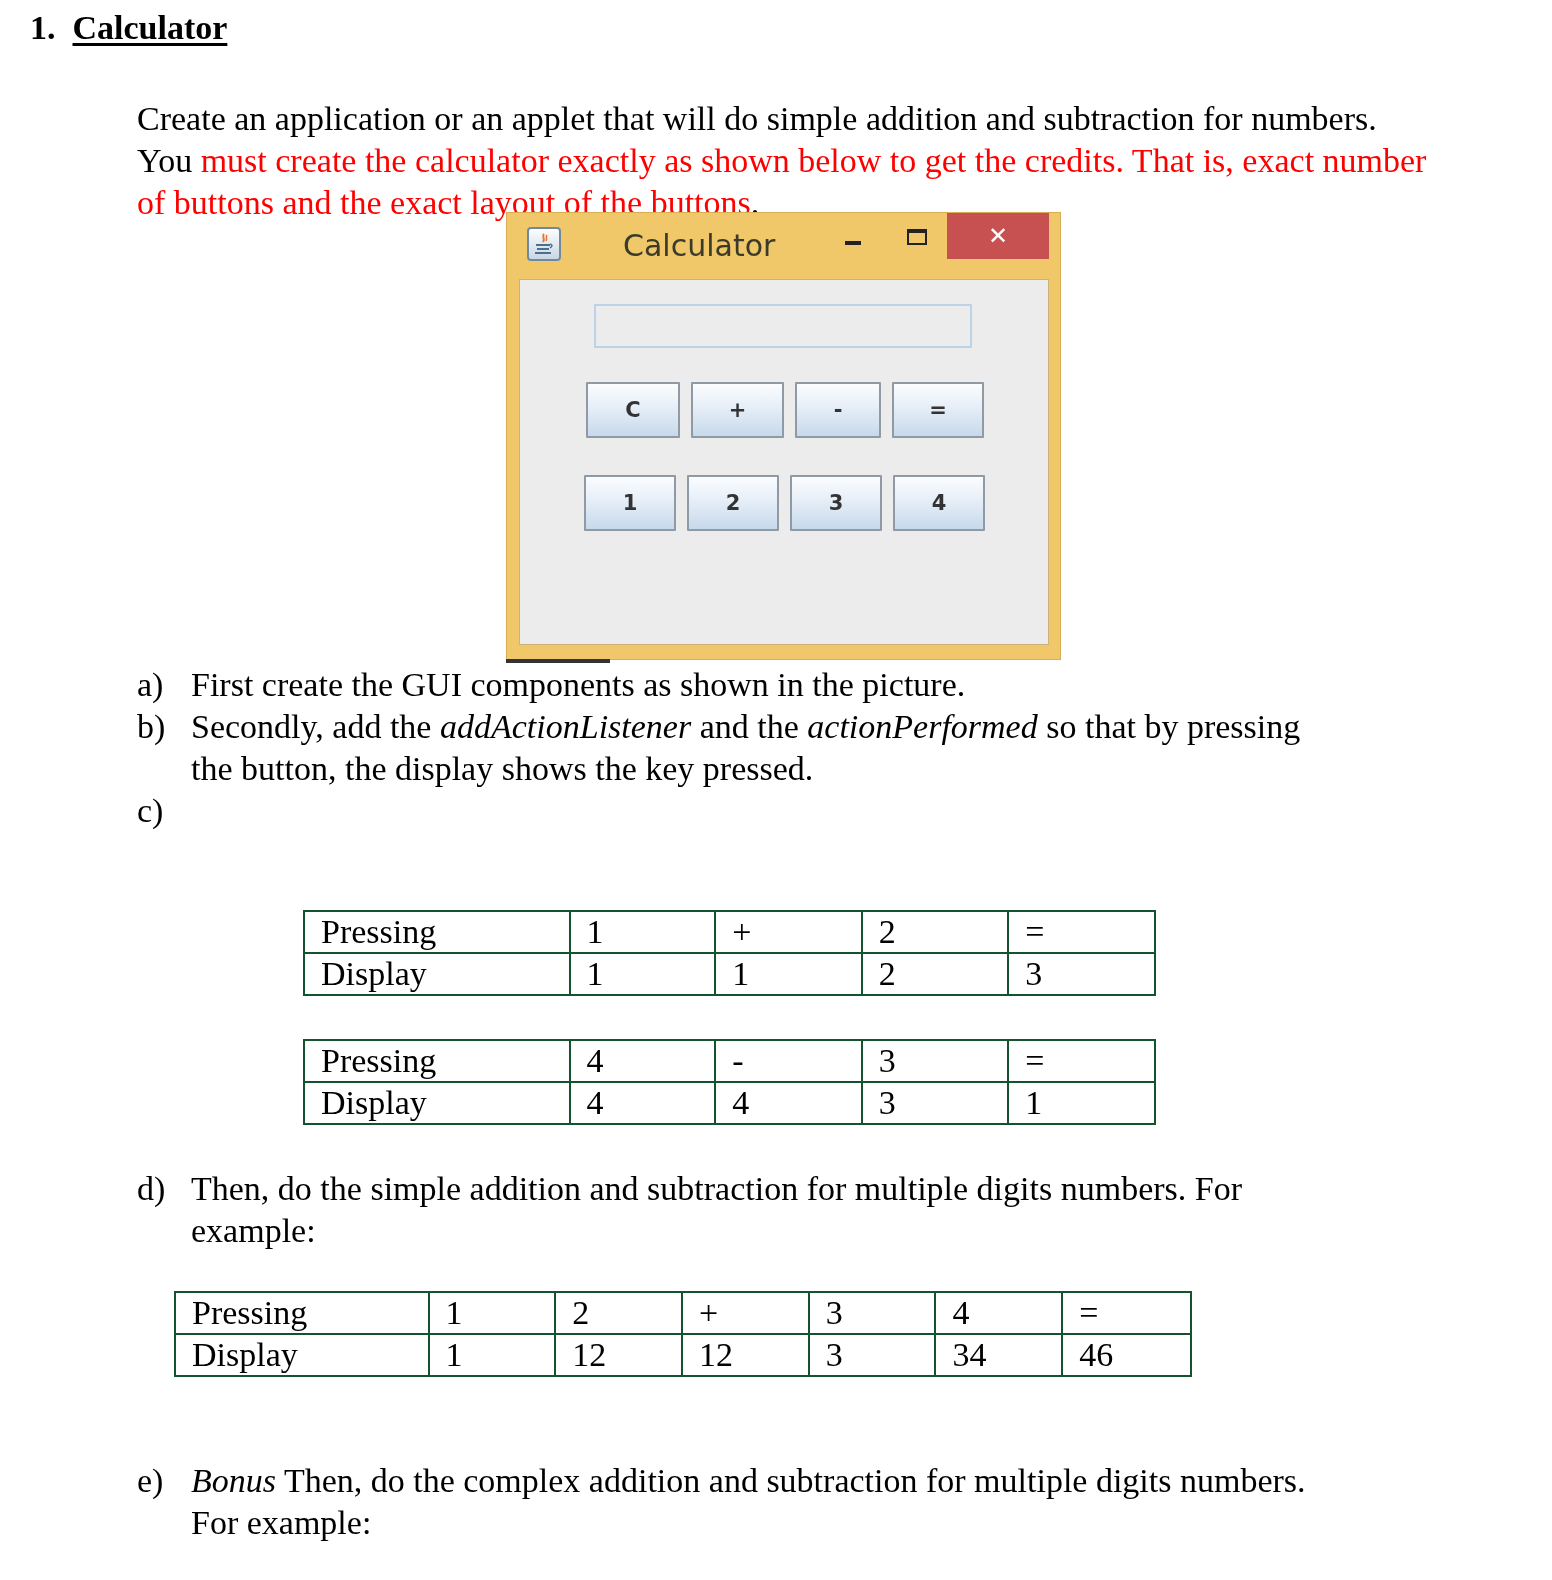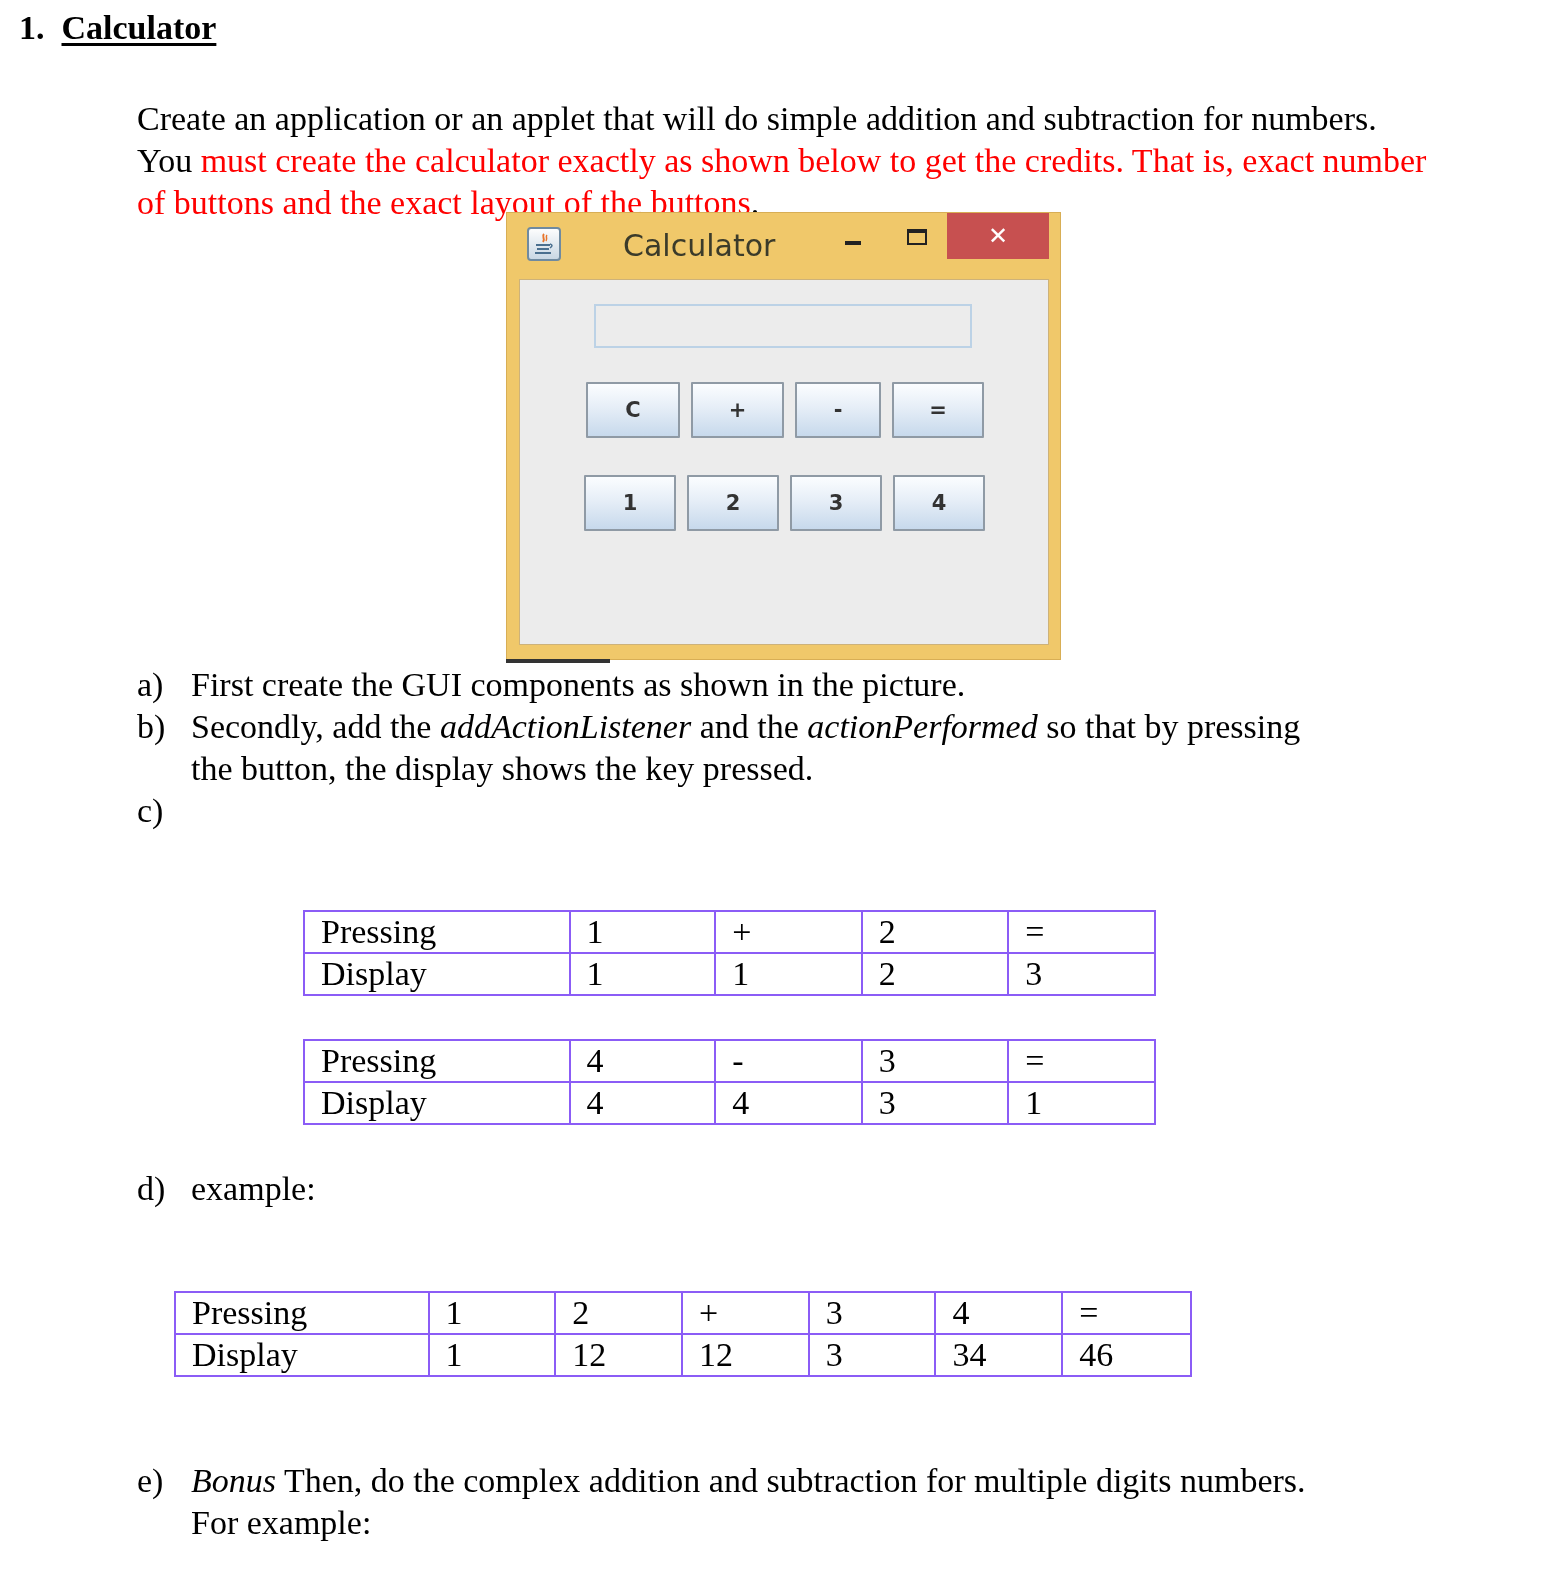--- a/index.html
+++ b/index.html
@@ -2,21 +2,21 @@
 <html><head>
   <meta charset="utf-8">
   <style>
     html, body { margin: 0; padding: 0; background: #ffffff; }
     body {
       width: 1552px; height: 1580px; position: relative; overflow: hidden;
       font-family: "Liberation Serif", "DejaVu Serif", serif; color: #000;
     }
     .abs { position: absolute; }
     .heading {
-      left: 19px; top: 6px; font-size: 34px; font-weight: bold; line-height: 44px;
+      left: 30px; top: 6px; font-size: 34px; font-weight: bold; line-height: 44px;
     }
     .heading .ttl { text-decoration: underline; text-underline-offset: 4px; }
     .para {
       left: 137px; top: 98px; width: 1300px; font-size: 34px; line-height: 42px;
     }
     .red { color: #ff0000; }
 
     
     .win {
       left: 506px; top: 212px; width: 555px; height: 448px;
@@ -65,21 +65,21 @@
     }
     .item { position: relative; padding-left: 54px; }
     .item .lbl { position: absolute; left: 0; }
     .item.cont { padding-left: 54px; }
     .bi { font-weight: normal; font-style: italic; text-align: right; }
 
     table.ex {
       position: absolute; border-collapse: collapse; font-size: 34px;
     }
     table.ex td {
-      border: 2px solid #8b5cf6; padding: 0 16px; height: 40px; line-height: 40px; vertical-align: middle;
+      border: 2px solid #14532d; padding: 0 16px; height: 40px; line-height: 40px; vertical-align: middle;
     }
     table.ex td.c1 { text-align: left; }
     .item-d { left: 137px; top: 1168px; width: 1300px; font-size: 34px; line-height: 42px; }
     .item-e { left: 137px; top: 1460px; width: 1300px; font-size: 34px; line-height: 42px; }
   </style>
 </head>
 <body>
 
 <div class="abs heading">
   <span>1.</span>&nbsp;
@@ -185,20 +185,21 @@
     <td>4</td>
     <td>3</td>
     <td>1</td>
   </tr>
 </tbody>
   </table>
 
 <div class="abs item-d">
   <div class="item">
     <span class="lbl">d)</span>
+    <span>Then, do the simple addition and subtraction for multiple digits numbers.  For</span>
   </div>
   <div class="item cont">example:</div>
 </div>
 
 <table class="ex" style="left:174px; top:1291px; width:1018px;">
   <colgroup>
       <col style="width:254px">
       <col style="width:127px">
       <col style="width:127px">
       <col style="width:127px">

